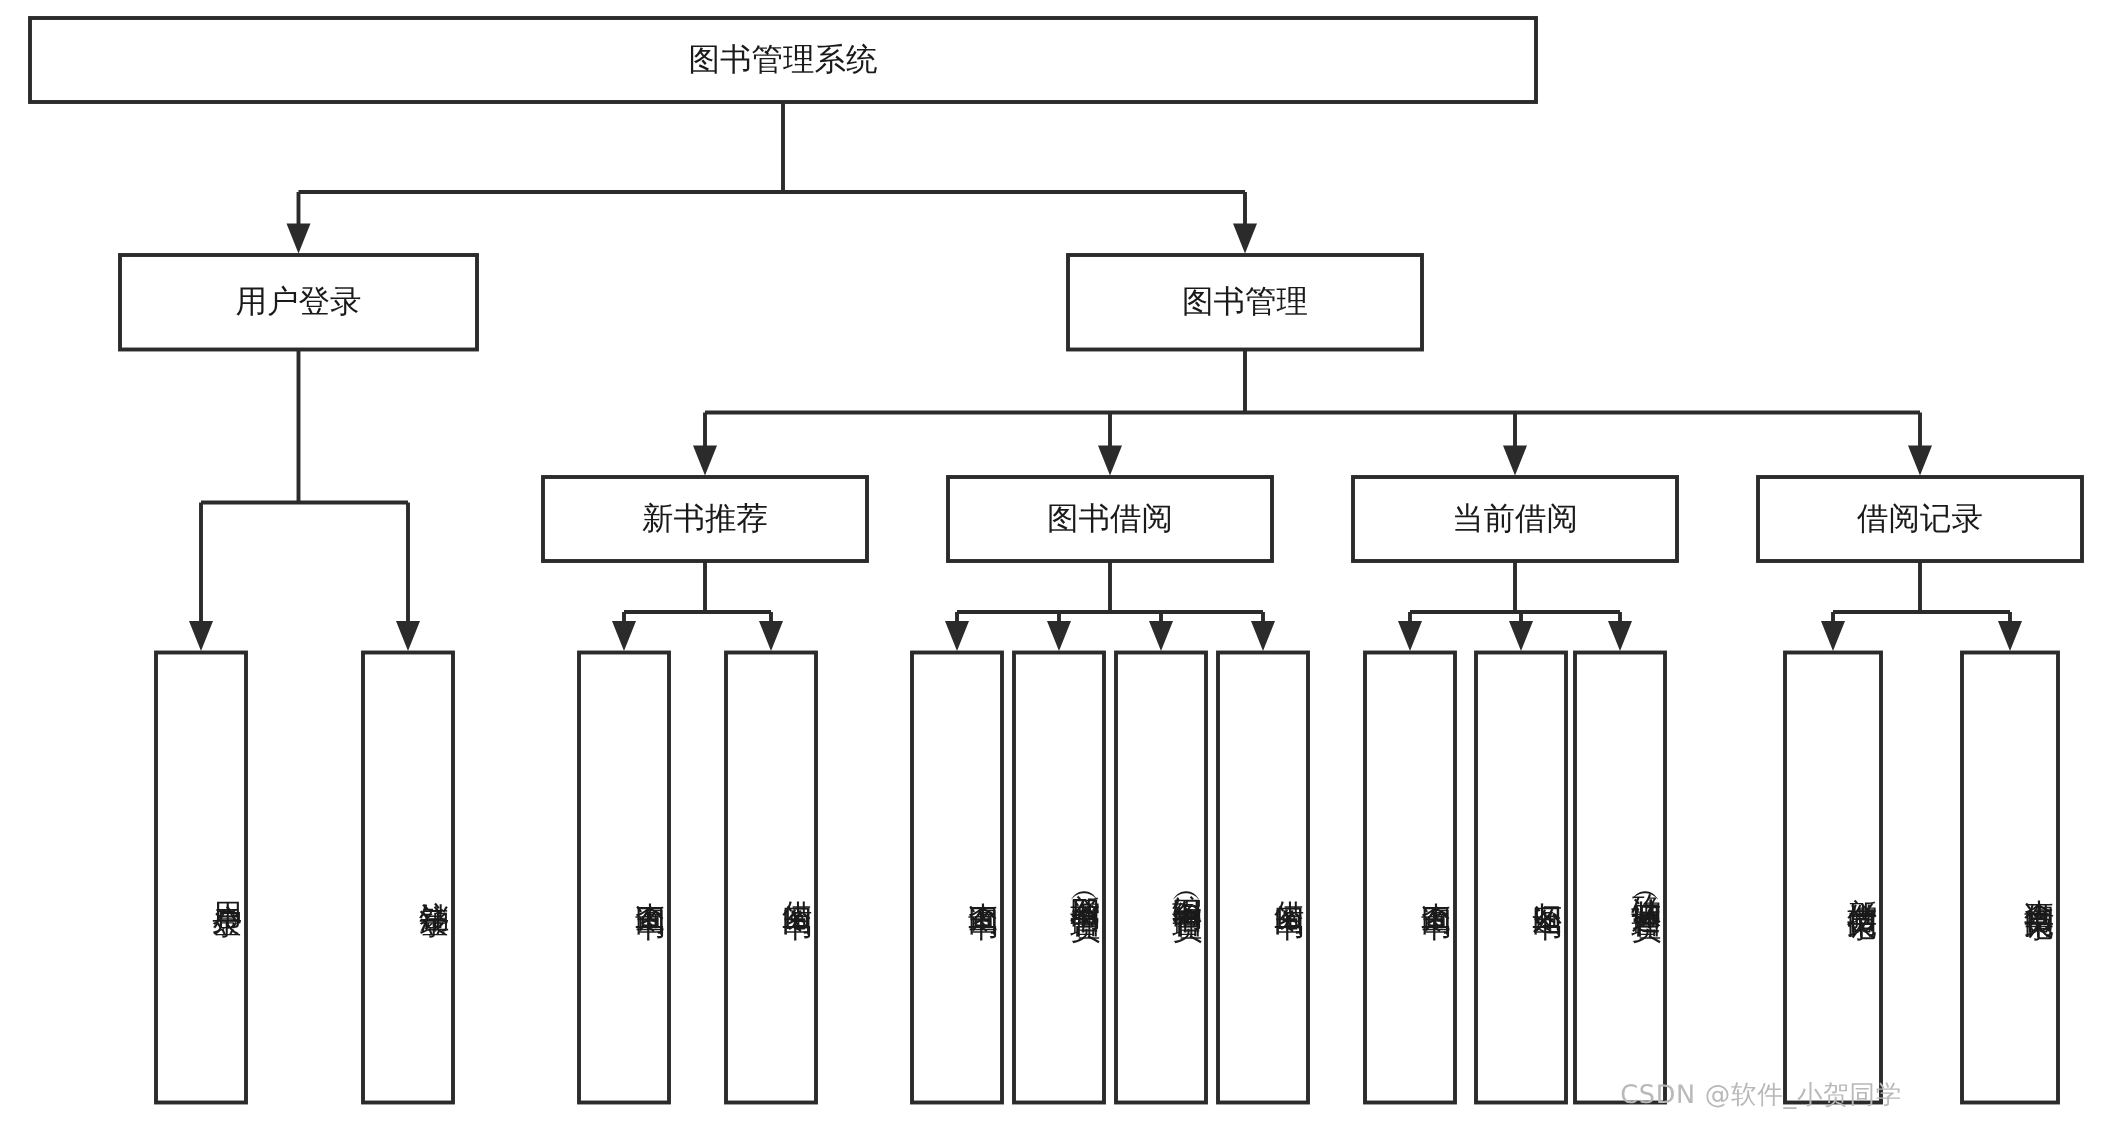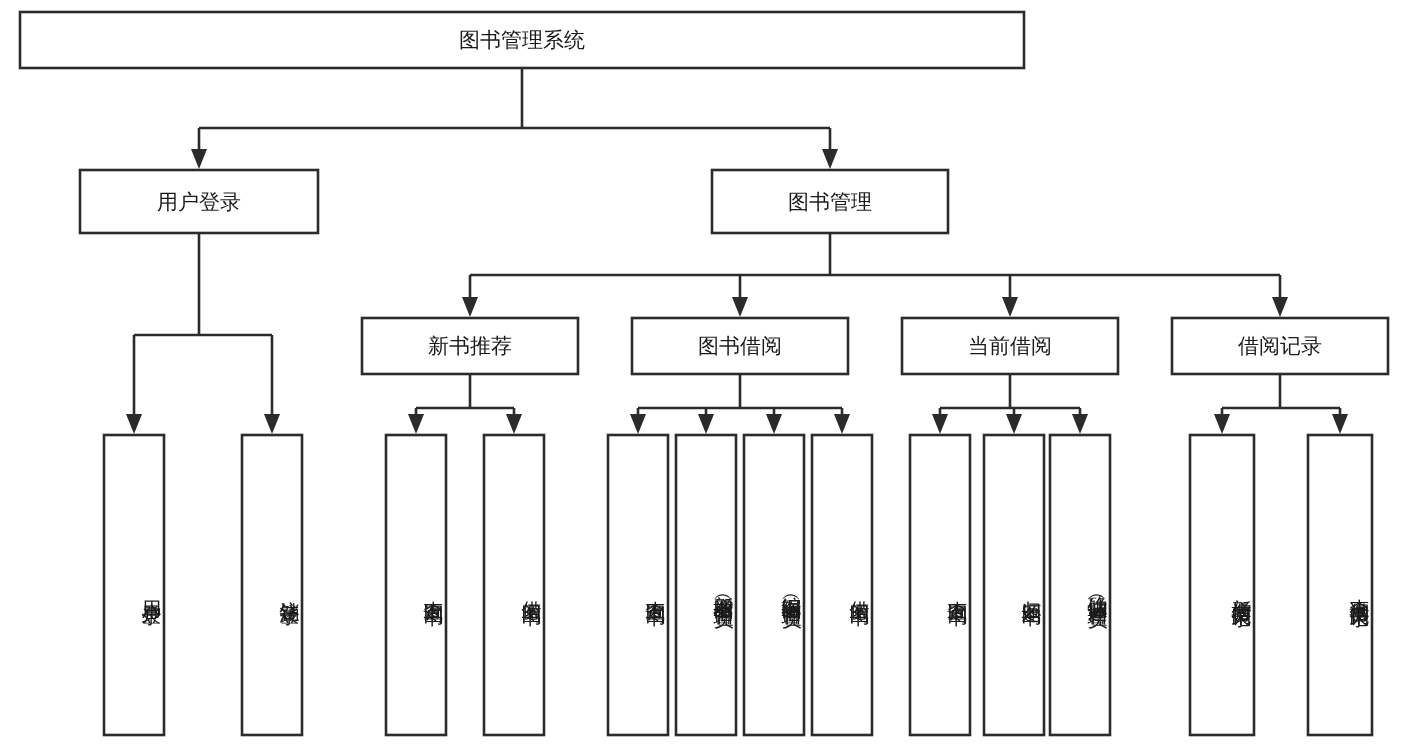--- a/index.html
+++ b/index.html
@@ -211,14 +211,15 @@
       <div class="leaf-label" style="left: 676px; top: 449px; width: 60px; height: 280px;">新增图书（管理员）</div>
       <div class="leaf-label" style="left: 744px; top: 449px; width: 60px; height: 280px;">编辑图书（管理员）</div>
       <div class="leaf-label" style="left: 812px; top: 449px; width: 60px; height: 280px;">借阅图书</div>
       <div class="leaf-label" style="left: 910px; top: 449px; width: 60px; height: 280px;">查询图书</div>
       <div class="leaf-label" style="left: 984px; top: 449px; width: 60px; height: 280px;">归还图书</div>
       <div class="leaf-label" style="left: 1050px; top: 449px; width: 60px; height: 280px;">确认归还（管理员）</div>
       <div class="leaf-label" style="left: 1190px; top: 449px; width: 64px; height: 280px;">新增借阅记录</div>
       <div class="leaf-label" style="left: 1308px; top: 449px; width: 64px; height: 280px;">查询借阅记录</div>
     </div>
 
+  <div class="watermark">CSDN @软件_小贺同学</div>
 
 </div>
 
 </body></html>

